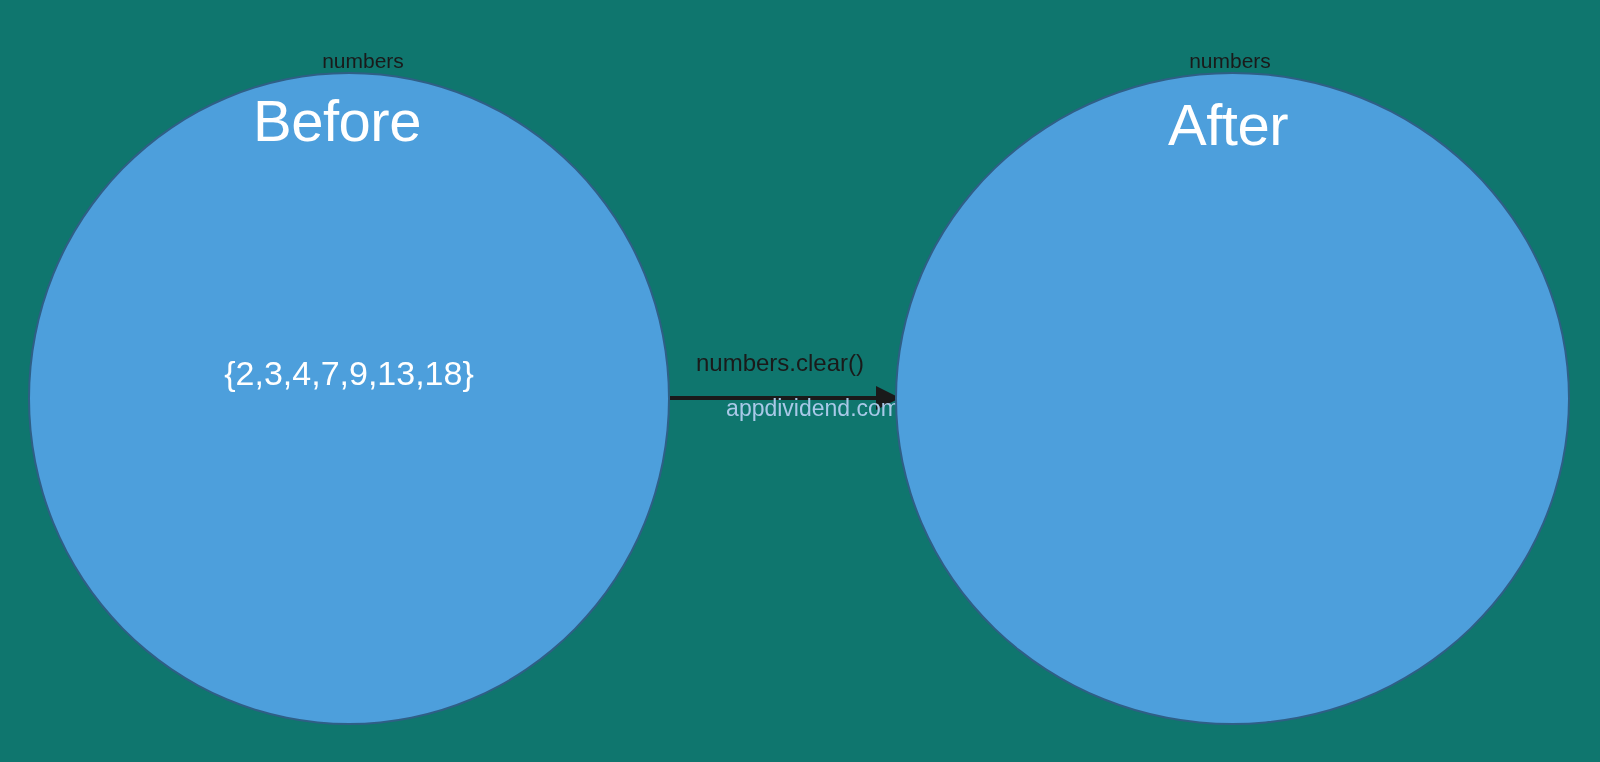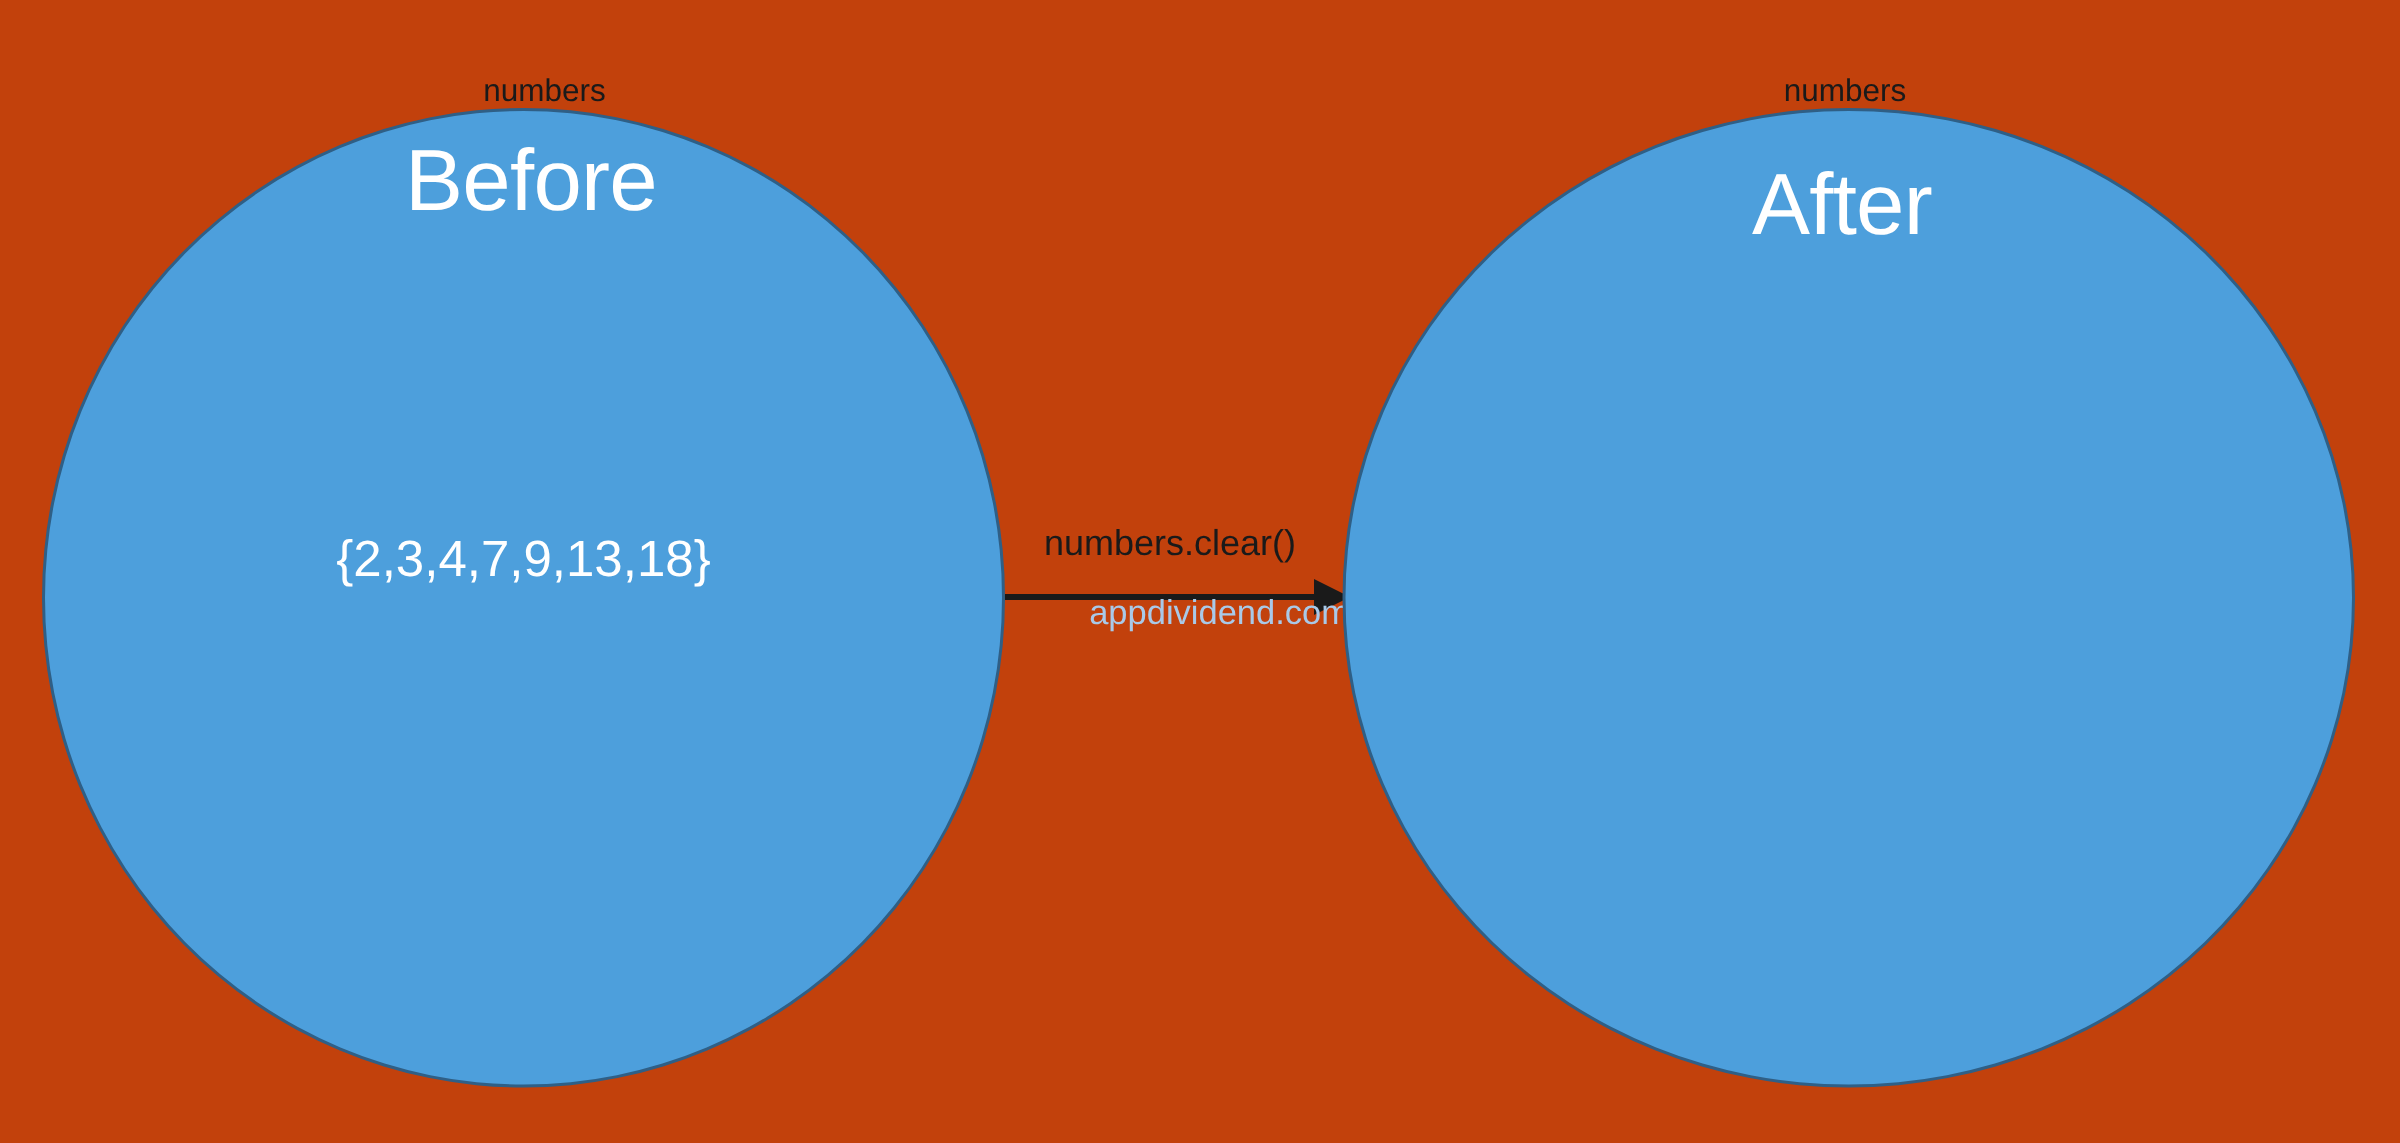--- a/index.html
+++ b/index.html
@@ -9,21 +9,21 @@
     background: #ffffff;
   }
   body {
     font-family: "Liberation Sans", sans-serif;
     -webkit-font-smoothing: antialiased;
   }
   #canvas {
     position: relative;
     width: 1600px;
     height: 762px;
-    background: #c2410c;
+    background: #0f766e;
     overflow: hidden;
   }
 
   
   .set-circle {
     position: absolute;
     border-radius: 50%;
     background: #4d9fdc;
     border: 2px solid #2f5f86;
     box-sizing: border-box;
@@ -66,27 +66,27 @@
     position: absolute;
     font-size: 58px;
     color: #ffffff;
     text-align: center;
     white-space: nowrap;
     line-height: 1;
     font-weight: 400;
     letter-spacing: -0.5px;
   }
   #title-before {
-    left: 154px;
+    left: 137px;
     top: 92px;
     width: 400px;
   }
   #title-after {
     left: 1028px;
-    top: 108px;
+    top: 96px;
     width: 400px;
   }
 
   
   .set-contents {
     position: absolute;
     font-size: 34px;
     color: #ffffff;
     text-align: center;
     white-space: nowrap;

